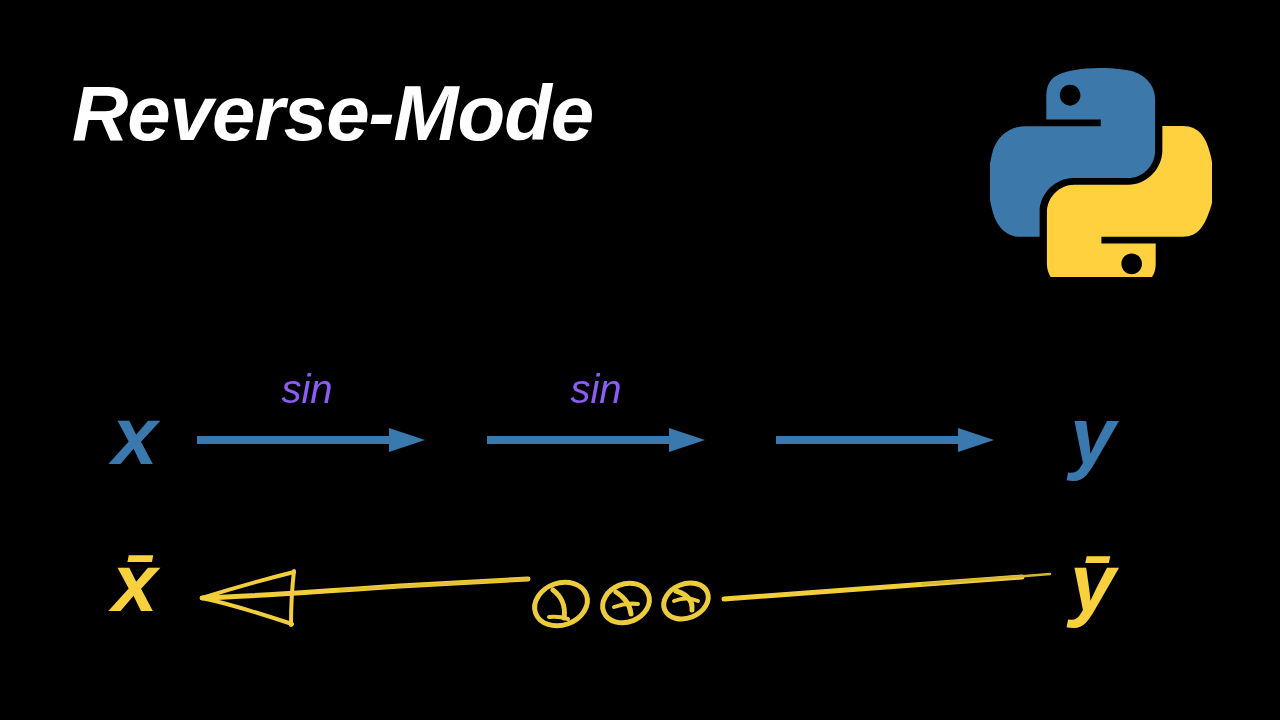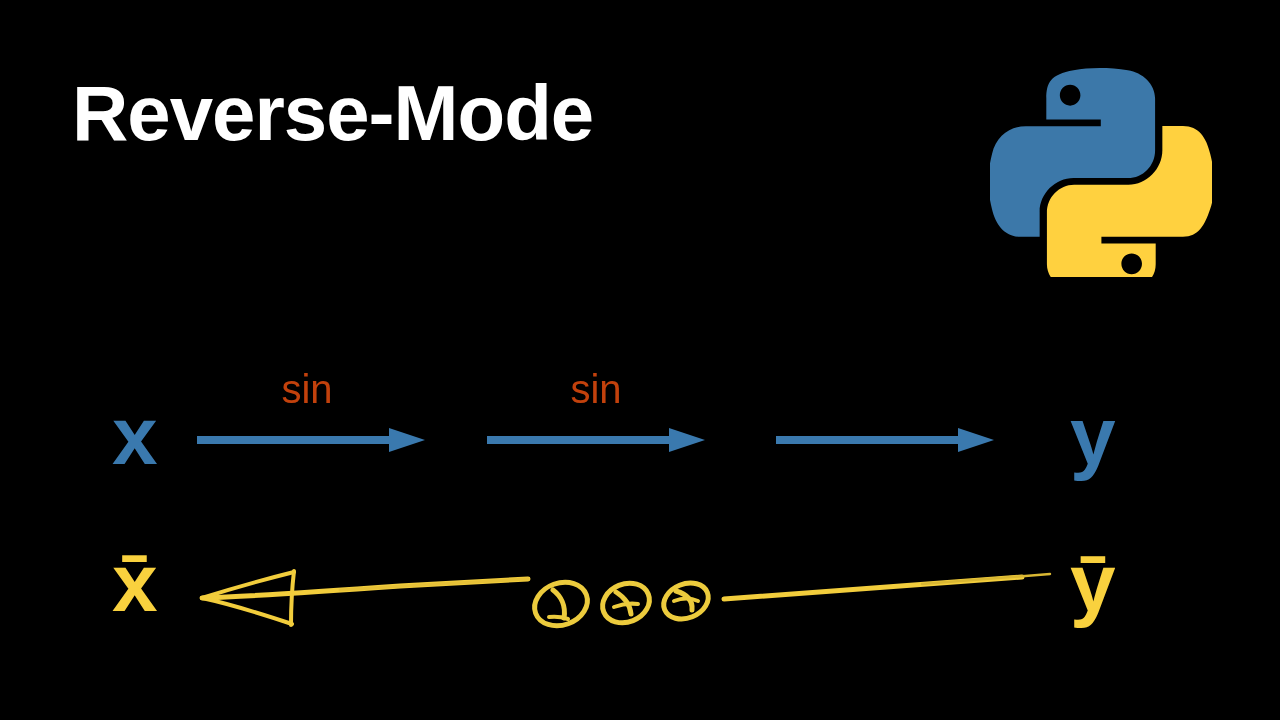--- a/index.html
+++ b/index.html
@@ -10,20 +10,21 @@
   }
   body {
     font-family: "Liberation Sans", sans-serif;
   }
   #slide {
     position: relative;
     width: 1268px;
     height: 720px;
     background: #000000;
     overflow: hidden;
+    font-style: italic;
   }
 
   
   #title-block {
     position: absolute;
     left: 72px;
     top: 72px;
     width: 820px;
   }
   .title-line {
@@ -60,21 +61,21 @@
     font-family: "Liberation Sans", sans-serif;
     font-weight: bold;
     font-size: 82px;
     line-height: 1;
   }
   #var-x  { left: 112px; top: 40px; }
   #var-y  { left: 1070px; top: 40px; }
 
   .op-label {
     position: absolute;
-    color: #c2410c;
+    color: #8b5cf6;
     font-family: "Liberation Sans", sans-serif;
     font-weight: normal;
     font-size: 40px;
     line-height: 1;
     text-align: center;
     width: 160px;
   }
   #op-1 { left: 227px; top: 14px; }
   #op-2 { left: 516px; top: 14px; }
   #op-3 { left: 806px; top: 14px; }

